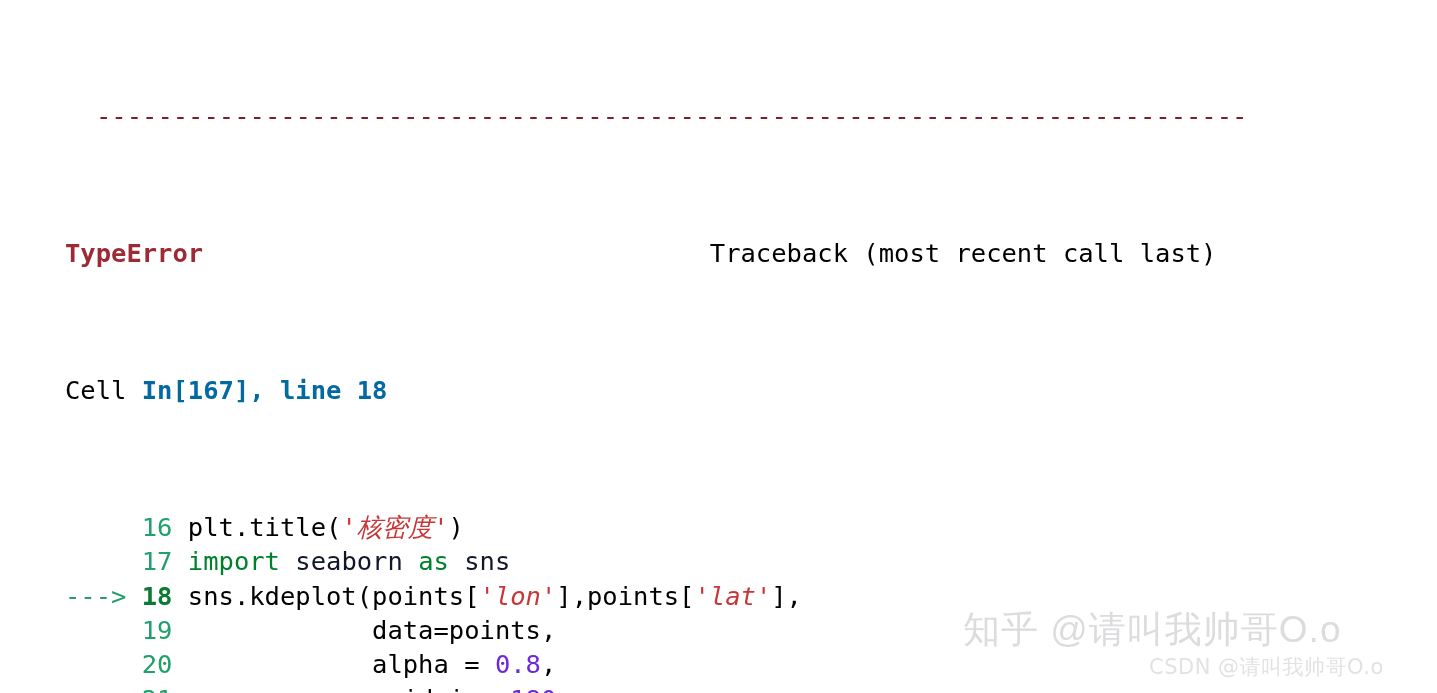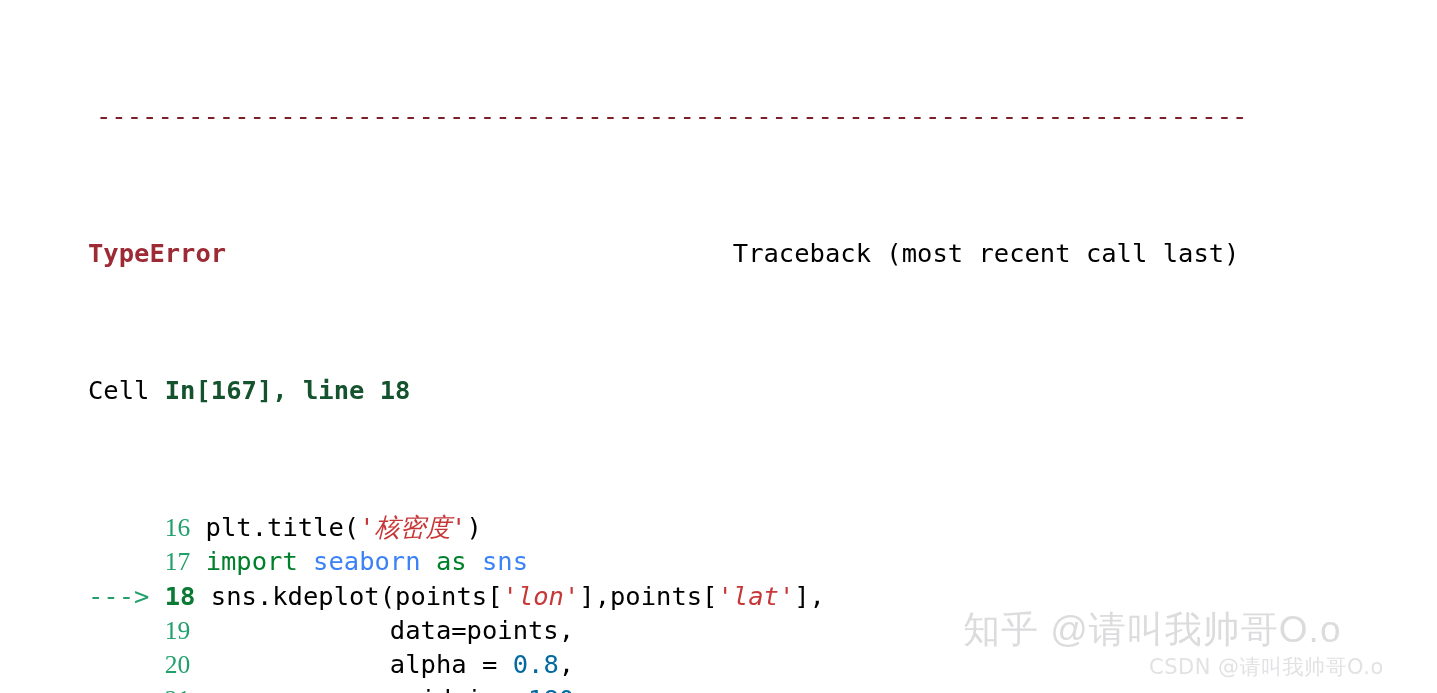--- a/index.html
+++ b/index.html
@@ -36,31 +36,31 @@
   .sep-line {
     color: #7a2028;
     letter-spacing: 0px;
     height: 30px;
     padding-left: 96px;
     font-size: 25.5px;
     line-height: 26px;
     overflow: hidden;
   }
 
-  .pad-left { padding-left: 88px; }
+  .pad-left { padding-left: 65px; }
   .tok-err-name { color: #9c2b36; font-weight: bold; }
   .tok-plain    { color: #000000; }
-  .tok-loc      { color: #14532d; font-weight: bold; }
-  .tok-lineno   { color: #21a06b; font-family: Liberation Serif, serif; }
+  .tok-loc      { color: #0369a1; font-weight: bold; }
+  .tok-lineno   { color: #21a06b; }
   .tok-lineno-cur { color: #0a7a34; font-weight: bold; margin-top: 6px; }
   .tok-arrow    { color: #21a06b; }
   .tok-str      { color: #c83737; font-style: italic; }
   .tok-kw       { color: #00802b; font-weight: normal; }
-  .tok-name     { color: #3b82f6; }
-  .tok-num      { color: #0369a1; }
+  .tok-name     { color: #0f172a; }
+  .tok-num      { color: #6d28d9; }
 
   
   #wm-zhihu {
     position: absolute;
     left: 963px;
     top: 605px;
     font-family: Liberation Sans, sans-serif;
     font-size: 37px;
     color: #dcdcde;
     letter-spacing: 1px;

